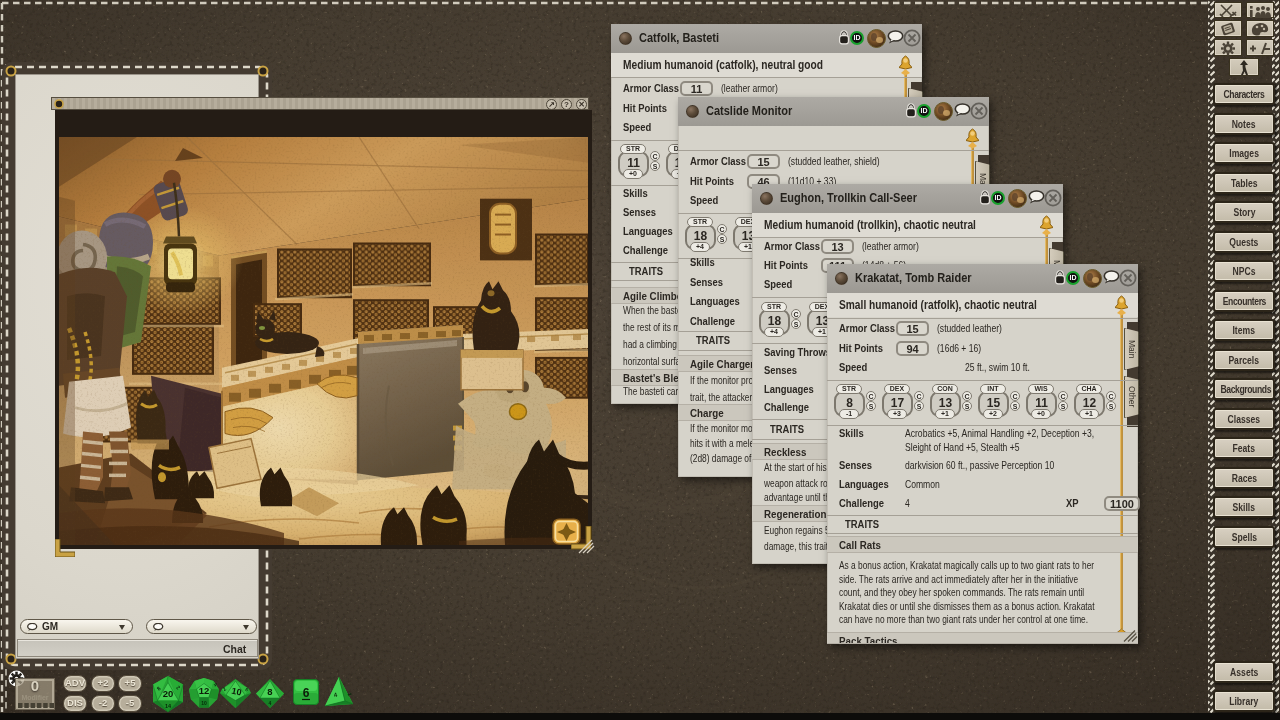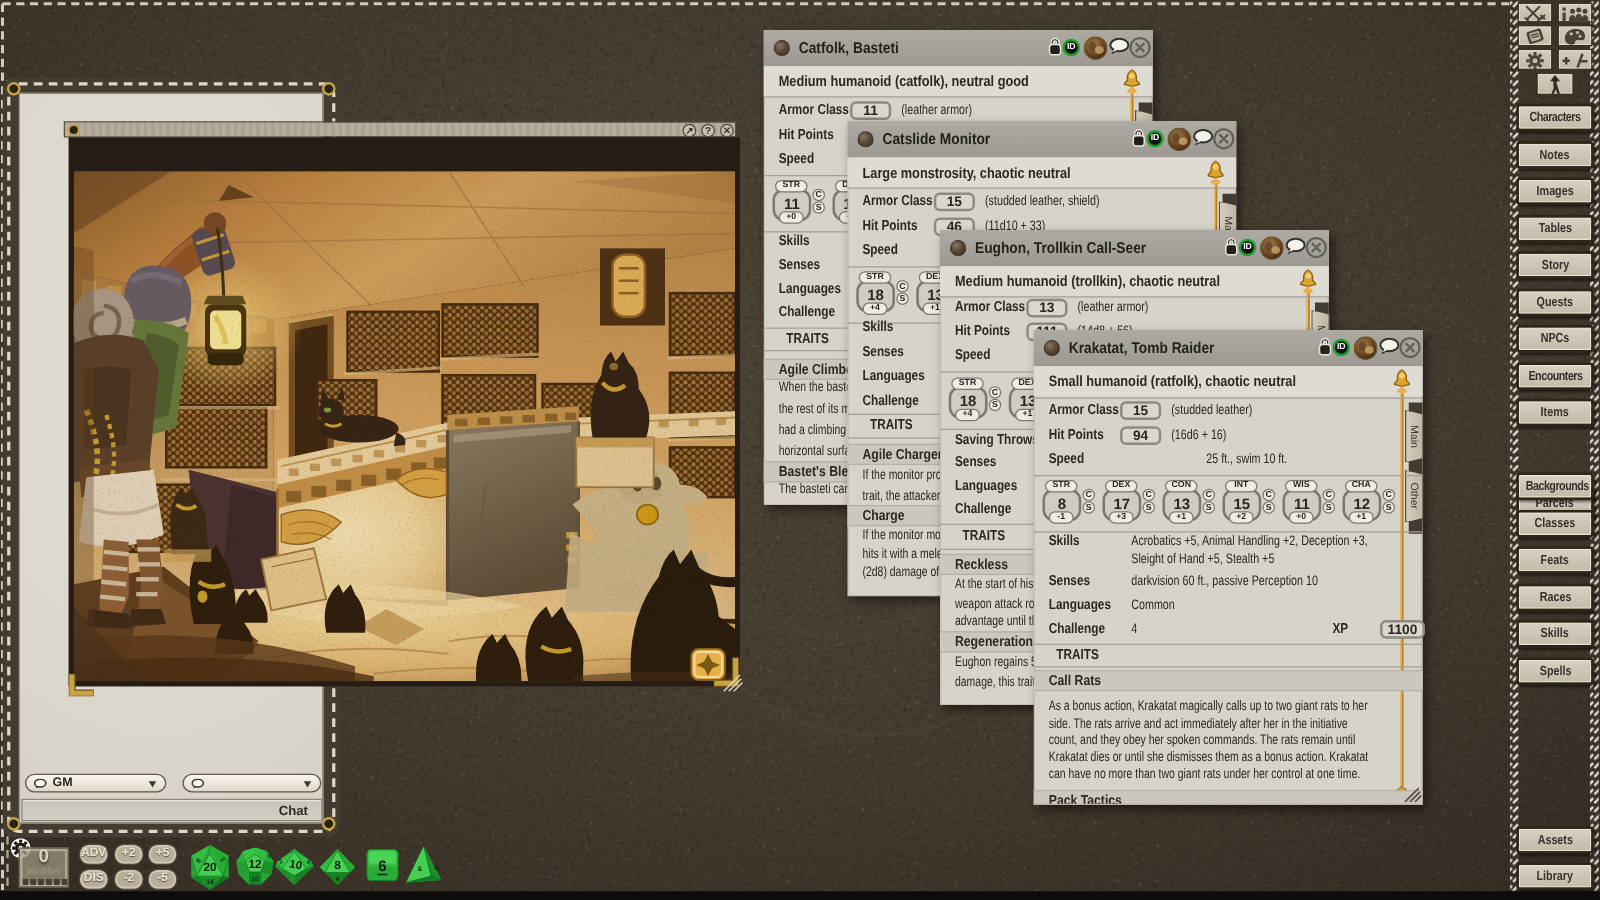--- a/index.html
+++ b/index.html
@@ -665,23 +665,20 @@
         <path d="M4,9.5 L2,13.5 L8,10.5 z" fill="#35312a"></path>
         <path d="M4.6,9 L3.4,11.6 L7.4,9.8 z" fill="#f4f2ec"></path>
       </svg>
       <svg class="abs" style="left:292px;top:5px" width="18" height="18" viewBox="0 0 18 18">
         <circle cx="9" cy="9" r="7.6" fill="none" stroke="#63605a" stroke-width="1.8"></circle>
         <path d="M5.5,5.5 L12.5,12.5 M12.5,5.5 L5.5,12.5" stroke="#63605a" stroke-width="1.8"></path>
       </svg>
       <div class="tabcut"></div>
       <div class="tab" style="top:64px;">Main</div>
       <div class="tab" style="top:112px;">Other</div>
-      <div class="sub">
-        <span>Large monstrosity, chaotic neutral</span>
-      </div>
       <svg class="abs" style="left:288px;top:31px" width="13" height="342" viewBox="0 0 13 342">
         <line x1="6.5" y1="18" x2="6.5" y2="334" stroke="#b77f1e" stroke-width="2.6"></line>
         <line x1="5.8" y1="18" x2="5.8" y2="334" stroke="#f2cd7c" stroke-width="1"></line>
         <path d="M6.5,1 q4.5,2.5 3.5,8 l3,3.5 -6.5,1.5 -6.5,-1.5 3,-3.5 q-1,-5.5 3.5,-8 z" fill="#dca42e" stroke="#8a5f10" stroke-width="1"></path>
         <circle cx="6.5" cy="5.5" r="2.2" fill="#f2cd7c"></circle>
         <path d="M6.5,14 l4.5,4 -4.5,2.5 -4.5,-2.5 z" fill="#e8b04a"></path>
         <path d="M6.5,334 l5,4 -5,3 -5,-3 z" fill="#d99f2b" stroke="#8a5f10" stroke-width="0.8"></path>
       </svg>
       <div class="hr" style="top:53px;"></div>
       <div class="lab" style="top:58px;">Armor Class</div>
@@ -1017,21 +1014,21 @@
 <div id="sidebar">
 <div class="sbtn" style="top:83.0px;letter-spacing:-0.5px;"><i>Characters</i></div>
 <div class="sbtn" style="top:112.5px;"><i>Notes</i></div>
 <div class="sbtn" style="top:142.0px;"><i>Images</i></div>
 <div class="sbtn" style="top:171.5px;"><i>Tables</i></div>
 <div class="sbtn" style="top:201.0px;"><i>Story</i></div>
 <div class="sbtn" style="top:230.5px;"><i>Quests</i></div>
 <div class="sbtn" style="top:260.0px;"><i>NPCs</i></div>
 <div class="sbtn" style="top:289.5px;letter-spacing:-0.5px;"><i>Encounters</i></div>
 <div class="sbtn" style="top:319.0px;"><i>Items</i></div>
-<div class="sbtn" style="top:348.5px;margin-top:43px;"><i>Parcels</i></div>
+<div class="sbtn" style="top:348.5px;"><i>Parcels</i></div>
 <div class="sbtn" style="top:378.0px;letter-spacing:-0.5px;"><i>Backgrounds</i></div>
 <div class="sbtn" style="top:407.5px;"><i>Classes</i></div>
 <div class="sbtn" style="top:437.0px;"><i>Feats</i></div>
 <div class="sbtn" style="top:466.5px;"><i>Races</i></div>
 <div class="sbtn" style="top:496.0px;"><i>Skills</i></div>
 <div class="sbtn" style="top:525.5px;"><i>Spells</i></div>
 <div class="sbtn" style="top:661px;"><i>Assets</i></div>
 <div class="sbtn" style="top:690px;"><i>Library</i></div>
 <div class="gbtn" style="left:1214px;top:2px;width:28px;height:16px;"><svg width="18" height="14" viewBox="0 0 18 14" style="margin-top:1px">
           <g stroke="#4a4236" stroke-width="1.6" fill="none">

